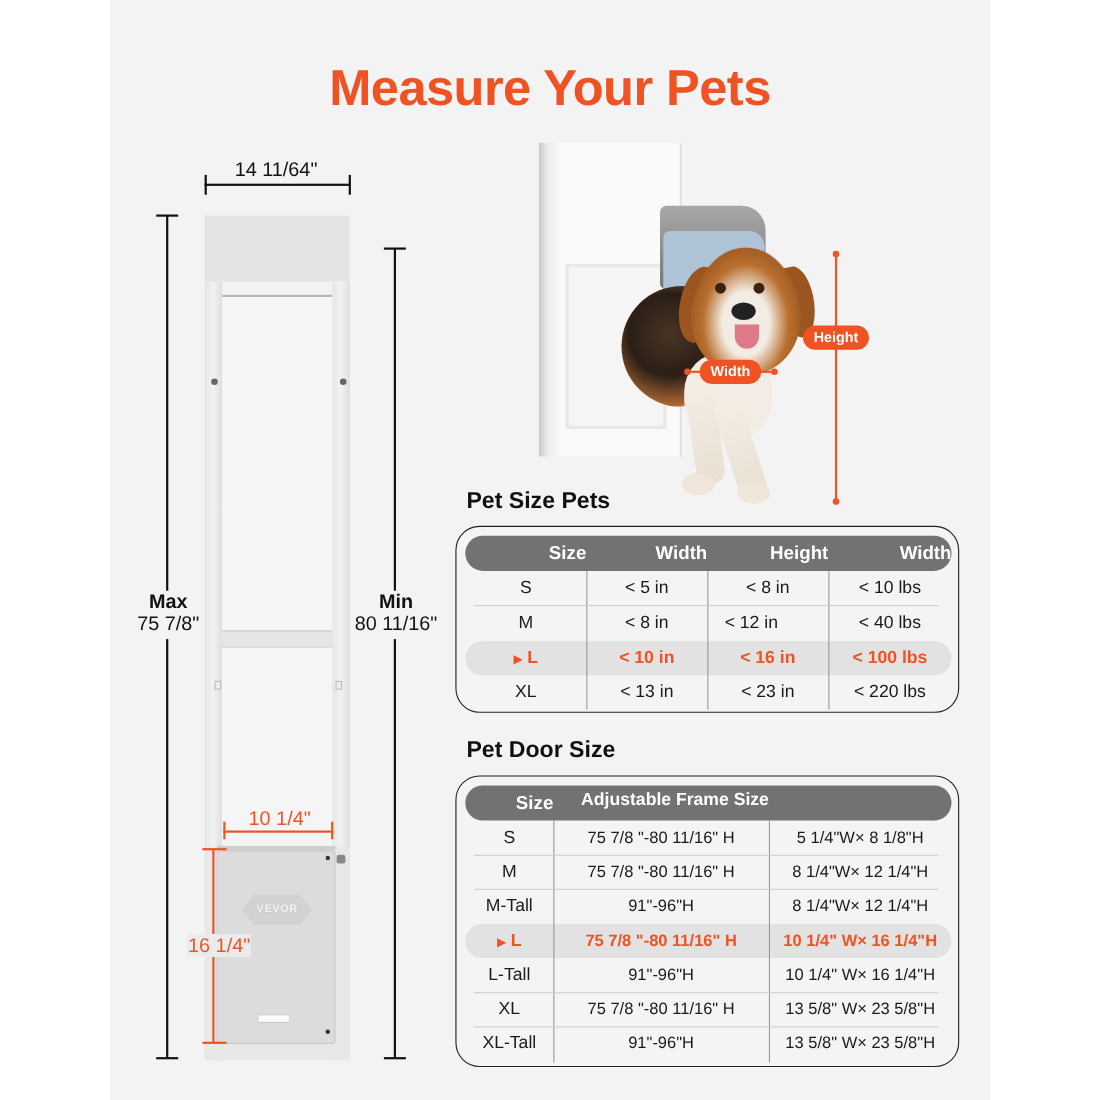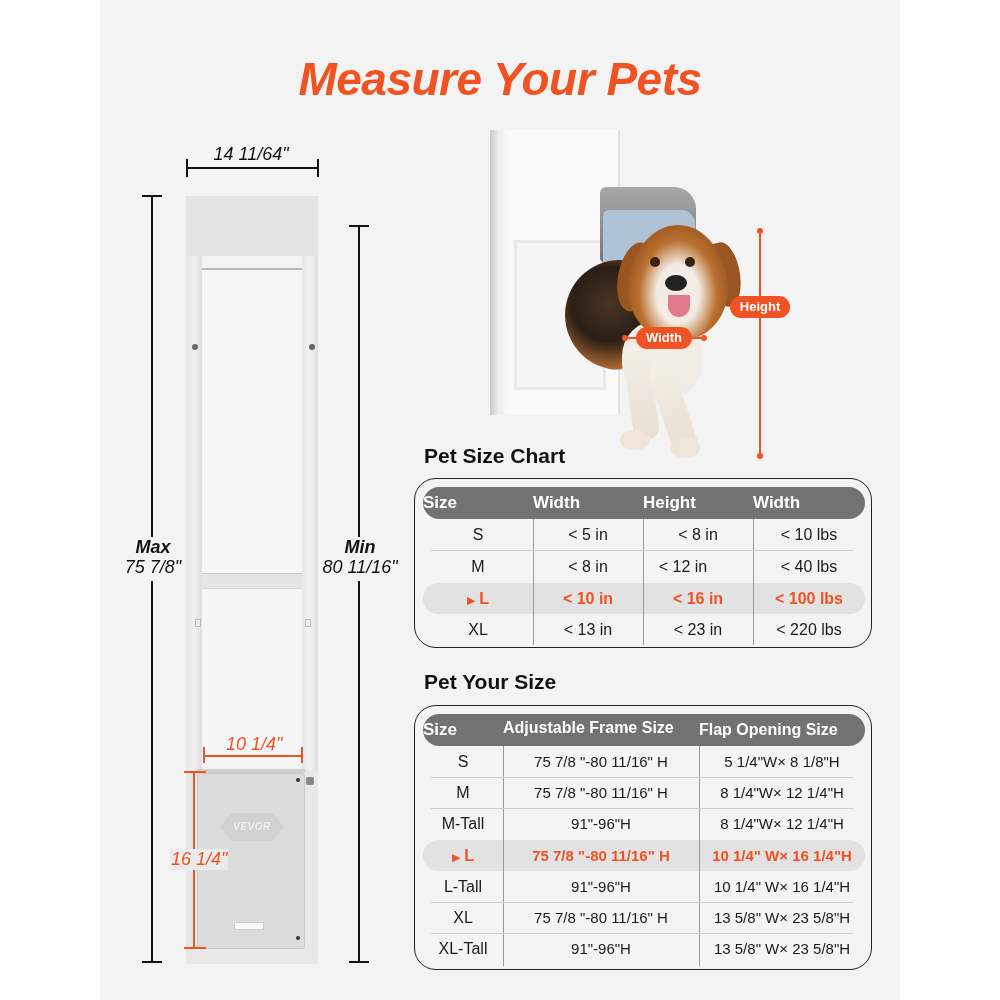--- a/index.html
+++ b/index.html
@@ -1,18 +1,18 @@
 <!DOCTYPE html>
 <html><head>
 <meta charset="utf-8">
 <style>
   * { box-sizing: border-box; margin: 0; padding: 0; }
   html, body { width: 1000px; height: 1000px; background: #ffffff; overflow: hidden; }
   body { font-family: "Liberation Sans", "DejaVu Sans", sans-serif; color: #1a1a1a; position: relative; }
-  .panel { position: absolute; left: 100px; top: 0; width: 800px; height: 1000px; background: #f3f3f3; font-style: italic; }
+  .panel { position: absolute; left: 100px; top: 0; width: 800px; height: 1000px; background: #f3f3f3; }
   .title { position: absolute; left: 0; top: 52px; width: 800px; text-align: center; font-size: 46px; font-weight: 700; color: #f05323; letter-spacing: -0.5px; }
 
   
   .dim { position: absolute; background: #111; }
   .dim-label { position: absolute; font-size: 18px; color: #111; text-align: center; line-height: 20px; background: #f3f3f3; }
   .dim-label b { display: block; font-weight: 700; }
   .orange { background: #f05323; }
   .o-label { position: absolute; font-size: 18px; color: #f05323; background: transparent; }
   .frame-header { position: absolute; left: 86px; top: 196px; width: 132px; height: 60px; background: #e4e4e4; }
   .rail { position: absolute; top: 256px; width: 16px; height: 708px; background: linear-gradient(90deg,#e6e6e6,#f2f2f2,#dedede); }
@@ -47,21 +47,21 @@
 
   .height-line { position: absolute; left: 759px; top: 230px; width: 2px; height: 226px; background: #f05323; }
   .dot { position: absolute; width: 6px; height: 6px; border-radius: 50%; background: #f05323; }
   .pill { position: absolute; height: 22px; padding: 0 8px; border-radius: 11px; background: #f05323; color: #fff; font-size: 13px; font-weight: 700; line-height: 22px; text-align: center; }
   .width-line { position: absolute; left: 624px; top: 337px; width: 80px; height: 2px; background: #f05323; }
 
   
   .section-title { position: absolute; font-size: 21px; font-weight: 700; color: #111; }
   .tbl-box { position: absolute; border: 1.5px solid #222; border-radius: 22px; background: #f4f4f4; }
   .thead-bar { position: absolute; background: #727272; border-radius: 16px; height: 32px; }
-  .th { position: absolute; color: #fff; font-weight: 700; font-size: 17px; text-align: left; line-height: 32px; }
+  .th { position: absolute; color: #fff; font-weight: 700; font-size: 17px; text-align: right; line-height: 32px; }
   .row { position: absolute; height: 31px; }
   .cell { position: absolute; text-align: center; font-size: 16px; color: #1a1a1a; line-height: 31px; }
   .row.hl .cell { color: #f05323; font-weight: 700; }
   .hl-bg { position: absolute; background: #e2e2e2; border-radius: 16px; }
   .vline { position: absolute; width: 1px; background: #9a9a9a; }
   .hline { position: absolute; height: 1px; background: #cfcfcf; }
   .arrow { font-size: 11px; margin-right: 4px; }
 </style>
 </head>
 <body>
@@ -148,21 +148,21 @@
 
 <div class="height-line"></div>
 <div class="dot" style="left:757px;top:228px;"></div>
 <div class="dot" style="left:757px;top:453px;"></div>
 <div class="pill" style="left:730px;top:296px;width:60px;">Height</div>
 <div class="width-line"></div>
 <div class="dot" style="left:622px;top:335px;"></div>
 <div class="dot" style="left:701px;top:335px;"></div>
 <div class="pill" style="left:636px;top:327px;width:56px;">Width</div>
 
-<div class="section-title" style="left:424px;top:444px;">Pet Size Chart</div>
+<div class="section-title" style="left:424px;top:444px;">Pet Size Pets</div>
 <div class="tbl-box" style="left:414px;top:478px;width:458px;height:170px;">
   <div class="thead-bar" style="left:8px;top:8px;width:442px;"></div>
   <div class="th" style="left:8px;top:8px;width:110px;">Size</div>
   <div class="th" style="left:118px;top:8px;width:110px;">Width</div>
   <div class="th" style="left:228px;top:8px;width:110px;">Height</div>
   <div class="th" style="left:338px;top:8px;width:112px;">Width</div>
 
   <div class="hl-bg" style="left:8px;top:104px;width:442px;height:31px;"></div>
   <div class="vline" style="left:118px;top:40px;height:126px;"></div>
   <div class="vline" style="left:228px;top:40px;height:126px;"></div>
@@ -188,26 +188,25 @@
     <div class="cell" style="left:330px;width:112px;">&lt; 100 lbs</div>
   </div>
   <div class="row" style="left:8px;top:135px;width:442px;">
     <div class="cell" style="left:0;width:110px;">XL</div>
     <div class="cell" style="left:110px;width:110px;">&lt; 13 in</div>
     <div class="cell" style="left:220px;width:110px;">&lt; 23 in</div>
     <div class="cell" style="left:330px;width:112px;">&lt; 220 lbs</div>
   </div>
 </div>
 
-<div class="section-title" style="left:424px;top:670px;">Pet Your Size</div>
+<div class="section-title" style="left:424px;top:670px;">Pet Door Size</div>
 <div class="tbl-box" style="left:414px;top:705px;width:458px;height:265px;">
   <div class="thead-bar" style="left:8px;top:8px;width:442px;"></div>
   <div class="th" style="left:8px;top:8px;width:80px;">Size</div>
   <div class="th" style="left:88px;top:6px;width:196px;font-size:16px;">Adjustable Frame Size</div>
-  <div class="th" style="left:284px;top:8px;width:166px;font-size:16px;">Flap Opening Size</div>
 
   <div class="hl-bg" style="left:8px;top:134px;width:442px;height:31px;"></div>
   <div class="vline" style="left:88px;top:40px;height:220px;"></div>
   <div class="vline" style="left:284px;top:40px;height:220px;"></div>
   <div class="hline" style="left:16px;top:71px;width:422px;"></div>
   <div class="hline" style="left:16px;top:102px;width:422px;"></div>
   <div class="hline" style="left:16px;top:196px;width:422px;"></div>
   <div class="hline" style="left:16px;top:227px;width:422px;"></div>
 
   <div class="row" style="left:8px;top:40px;width:442px;">

